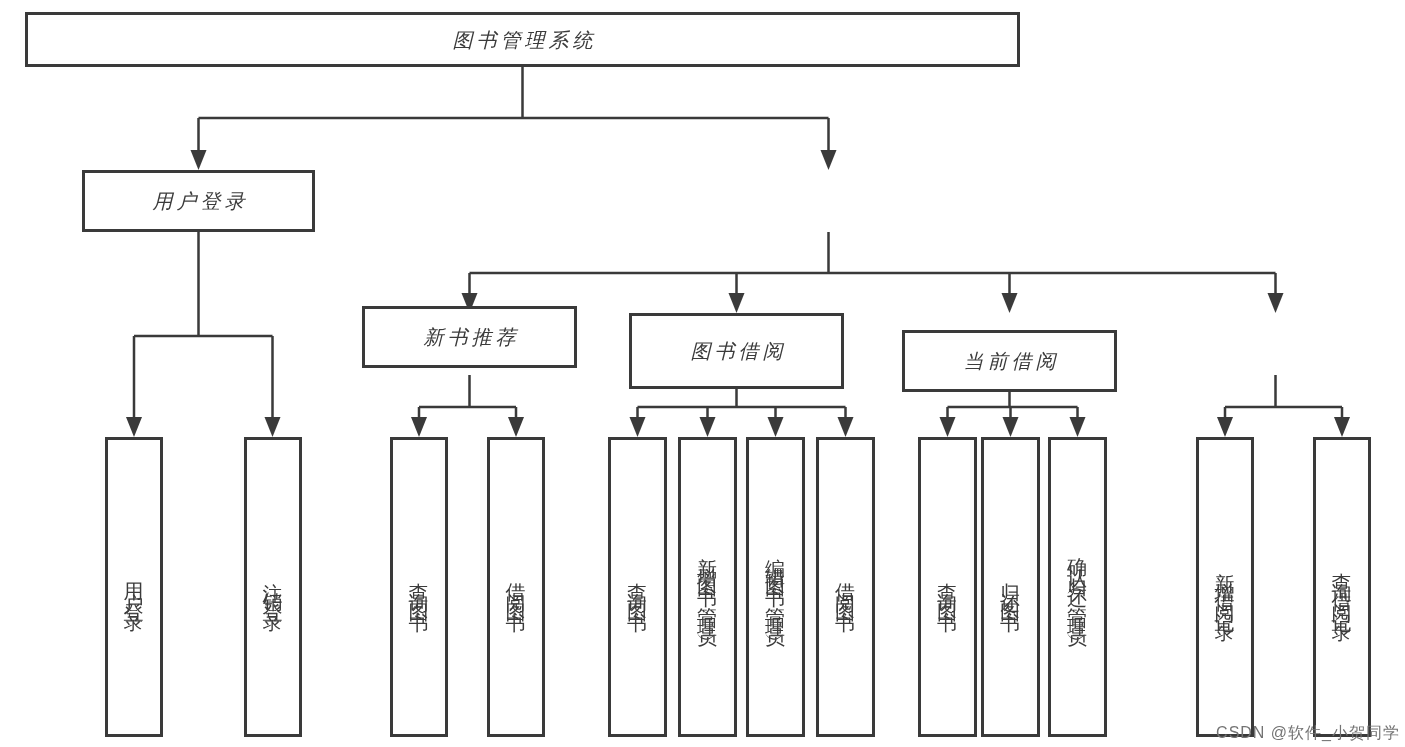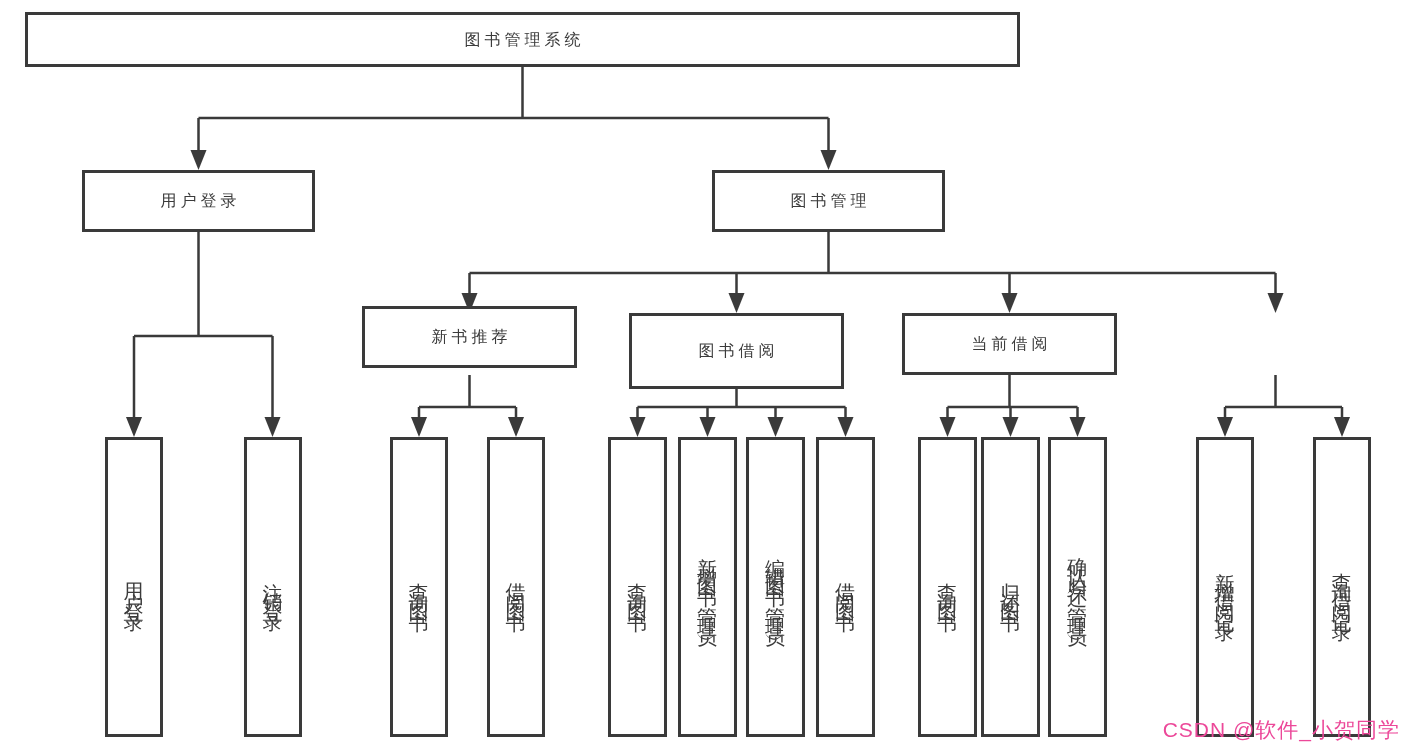--- a/index.html
+++ b/index.html
@@ -20,41 +20,42 @@
     position: absolute;
     box-sizing: border-box;
     border: 3px solid #3a3a3a;
     background: #ffffff;
     display: flex;
     align-items: center;
     justify-content: center;
     color: #3b3b3b;
   }
   .box.h .lbl {
-    font-size: 16px;
+    font-size: 20px;
     letter-spacing: 4px;
     text-indent: 4px;
     white-space: nowrap;
     line-height: 1;
+    font-style: italic;
   }
   .box.v .lbl {
     writing-mode: vertical-rl;
     text-orientation: mixed;
     font-size: 20px;
     letter-spacing: 10px;
     line-height: 1;
     white-space: nowrap;
   }
   .watermark {
     position: absolute;
     right: 5px;
     bottom: 3px;
-    font-size: 21px;
+    font-size: 16px;
     letter-spacing: 1px;
-    color: #ec4899;
+    color: #737373;
     z-index: 5;
     white-space: nowrap;
   }
 </style>
 </head>
 <body>
 
 <div class="stage">
 
   <svg class="connectors" viewBox="0 0 1405 747" xmlns="http://www.w3.org/2000/svg">
@@ -99,31 +100,28 @@
     </g>
   </svg>
 
   <div class="box h" style="left:25px;top:12px;width:995px;height:55px">
     <span class="lbl">图书管理系统</span>
   </div>
 
   <div class="box h" style="left:82px;top:170px;width:233px;height:62px">
     <span class="lbl">用户登录</span>
   </div>
-  <div class="box h" style="left:712px;top:170px;width:233px;height:62px">
-    <span class="lbl">图书管理</span>
-  </div>
 
   <div class="box h" style="left:362px;top:306px;width:215px;height:62px">
     <span class="lbl">新书推荐</span>
   </div>
   <div class="box h" style="left:629px;top:313px;width:215px;height:76px">
     <span class="lbl">图书借阅</span>
   </div>
-  <div class="box h" style="left:902px;top:313px;width:215px;height:62px">
+  <div class="box h" style="left:902px;top:330px;width:215px;height:62px">
     <span class="lbl">当前借阅</span>
   </div>
 
   <div class="box v" style="left:105px;top:437px;width:58px;height:300px">
     <span class="lbl">用户登录</span>
   </div>
   <div class="box v" style="left:244px;top:437px;width:58px;height:300px">
     <span class="lbl">注销登录</span>
   </div>
 

